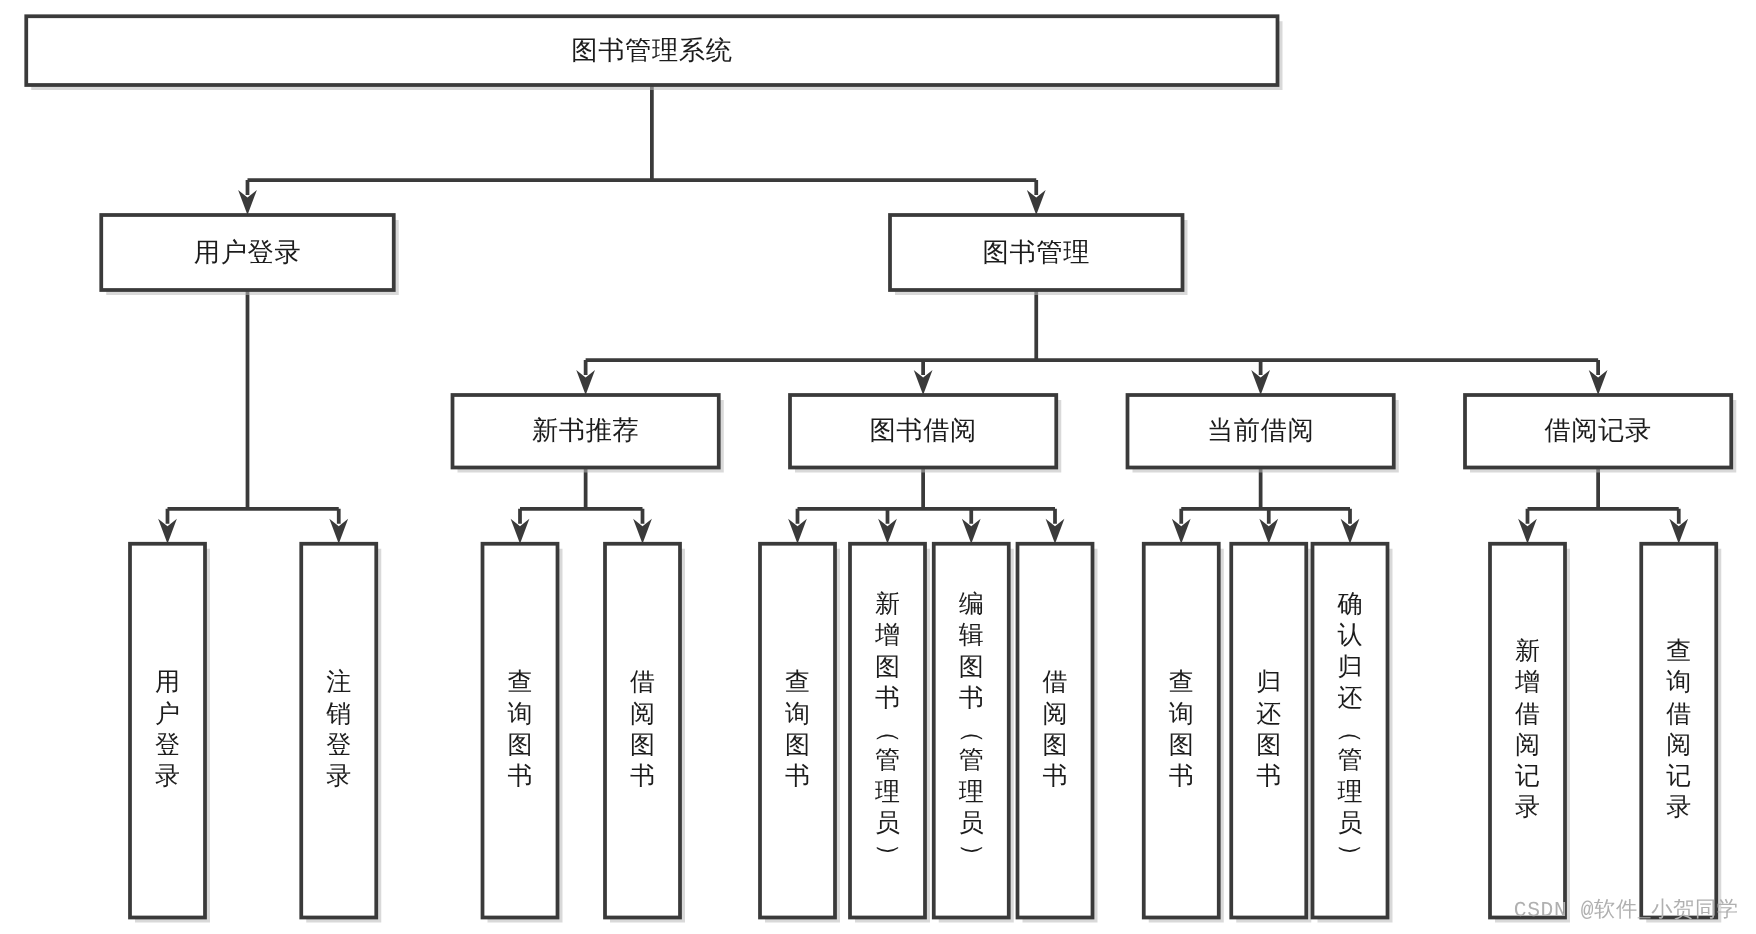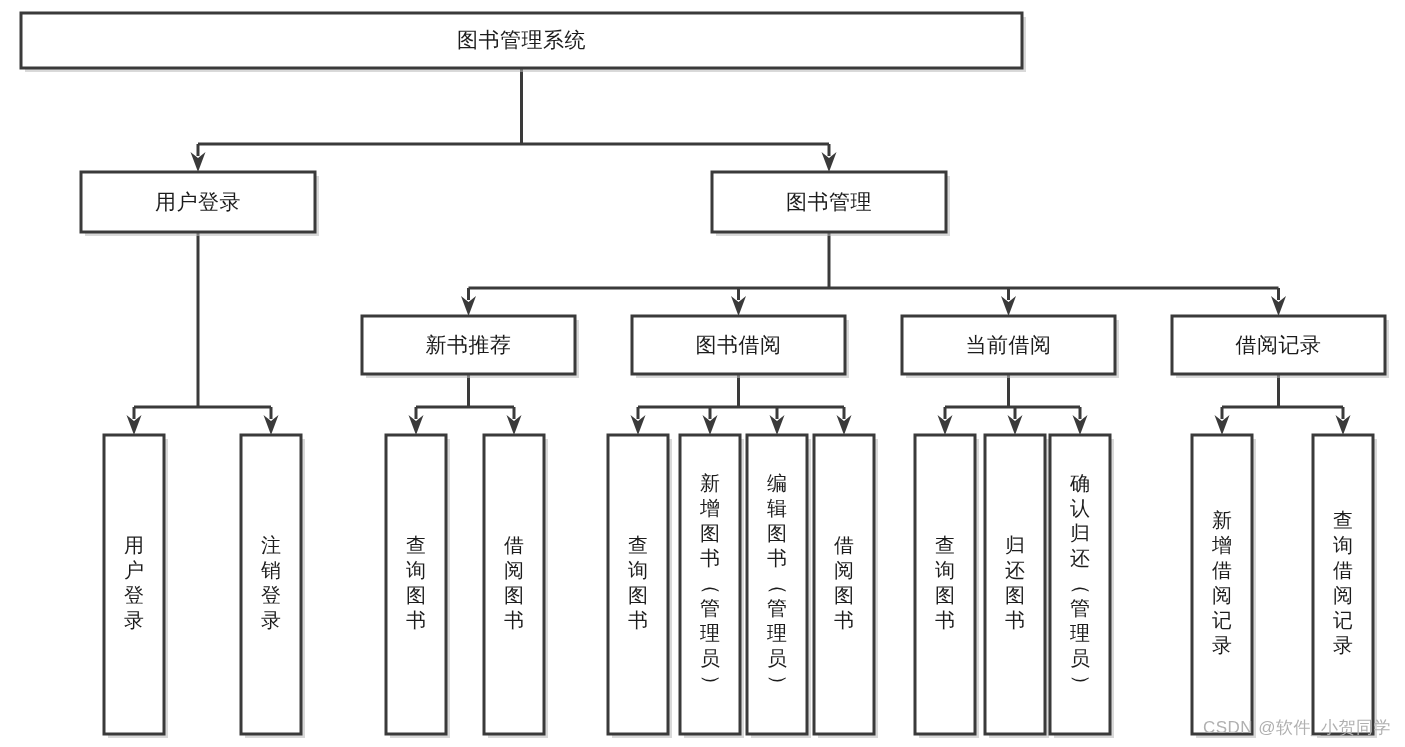--- a/index.html
+++ b/index.html
@@ -59,21 +59,21 @@
     font-family: "Liberation Sans", "DejaVu Sans", sans-serif;
     font-size: 20px;
     fill: #1c1c1c;
     text-anchor: middle;
     dominant-baseline: middle;
   }
   .watermark-text {
     position: absolute;
     right: 14px;
     bottom: 8px;
-    font-family: Liberation Sans, sans-serif;
+    font-family: Liberation Mono, monospace;
     font-size: 17px;
     color: #b0b0b0;
     white-space: nowrap;
     user-select: none;
     letter-spacing: 0.5px;
   }
 </style>
 </head>
 <body>
 

